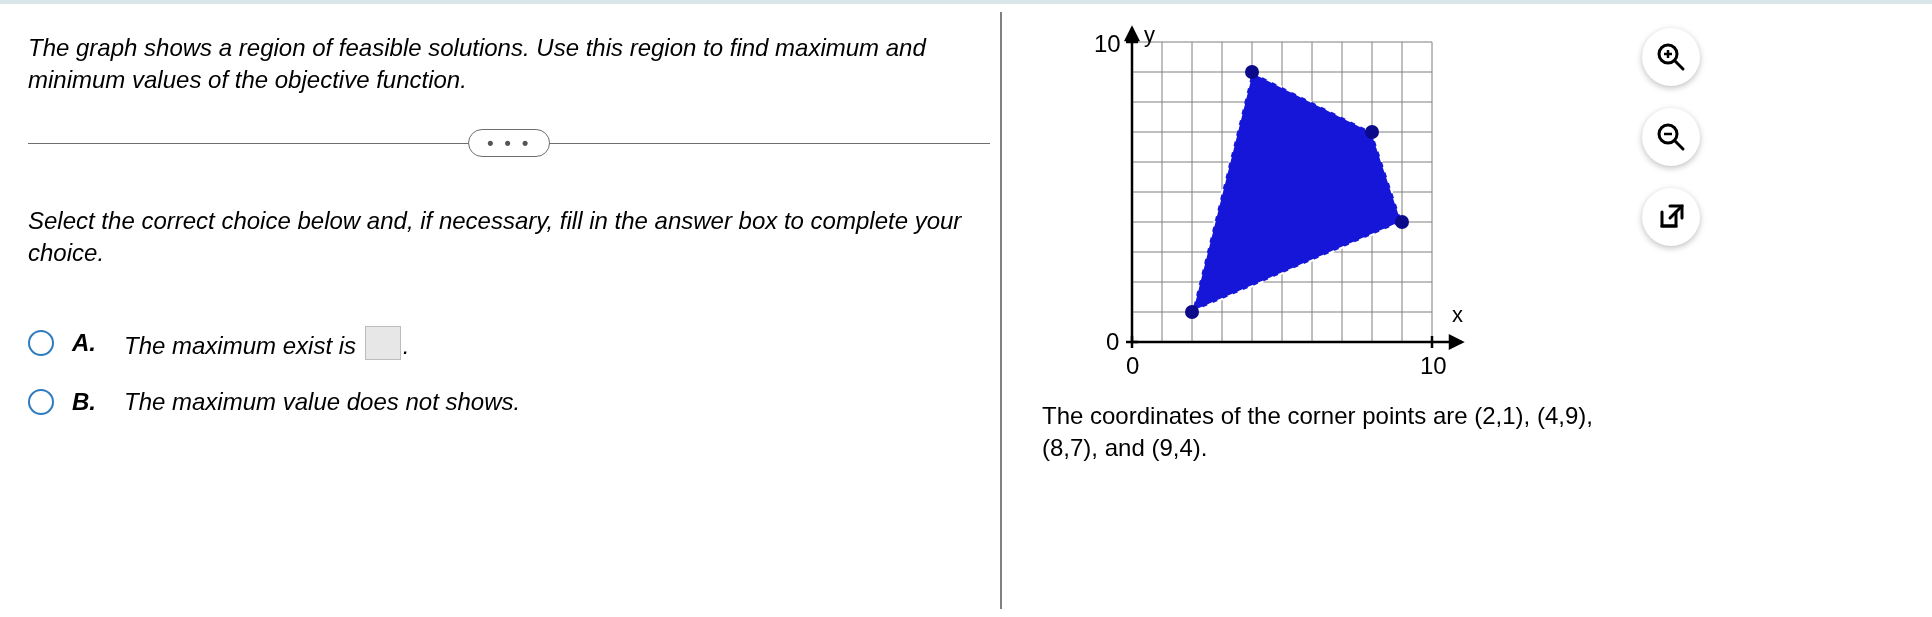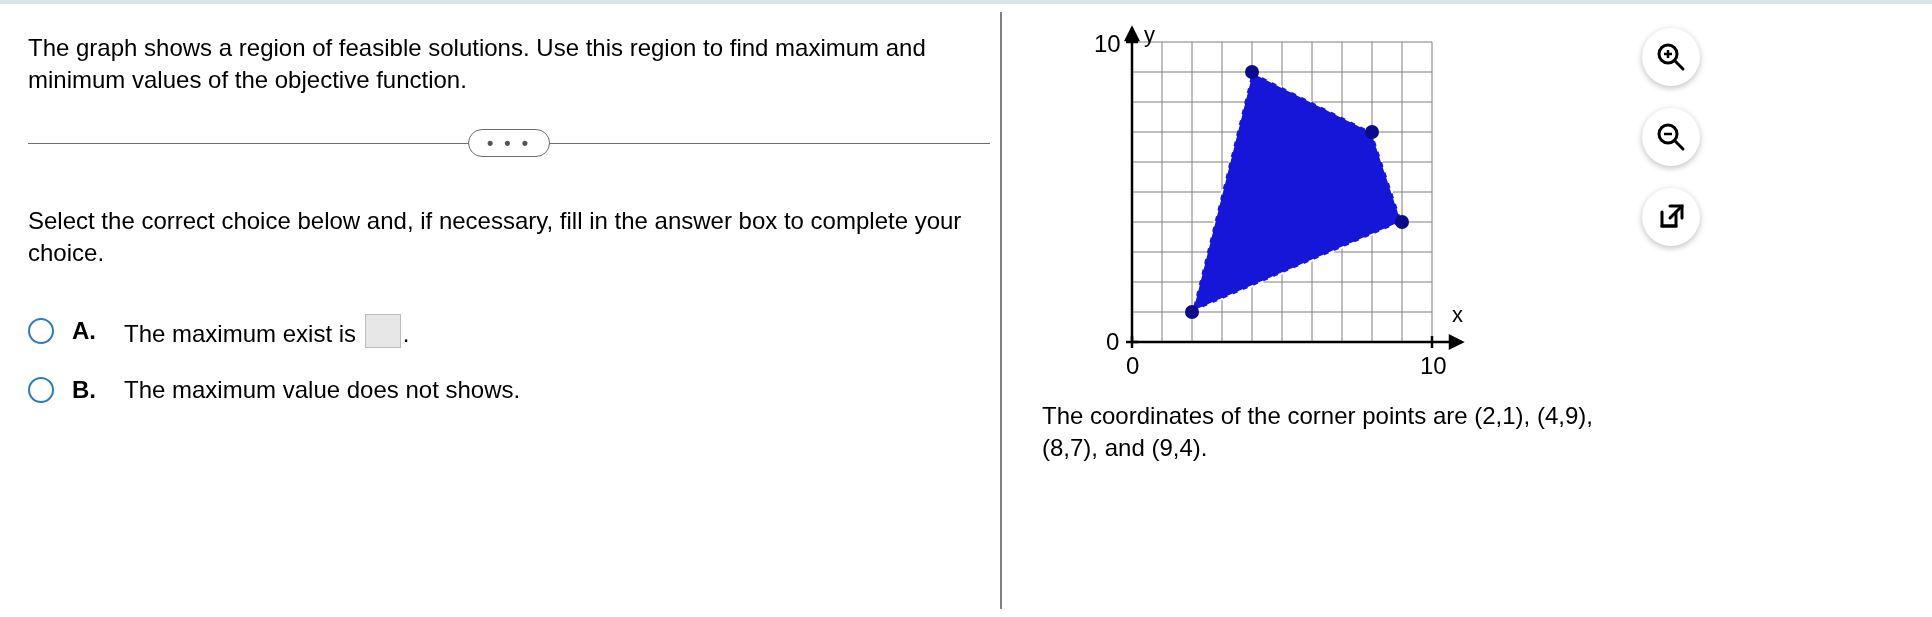--- a/index.html
+++ b/index.html
@@ -13,20 +13,21 @@
   }
   .wrap {
     display: flex;
     width: 1932px;
     height: 613px;
   }
   .left {
     flex: 0 0 1000px;
     padding: 28px 10px 4px 28px;
     position: relative;
+    font-style: italic;
   }
   .divider-v {
     width: 2px;
     background: #808080;
     margin: 8px 0;
     align-self: stretch;
   }
   .right {
     flex: 1;
     padding: 18px 20px 20px 40px;
@@ -52,21 +53,21 @@
     background: #fff;
     border: 1.5px solid #6e6e6e;
     border-radius: 18px;
     padding: 4px 18px;
     color: #555;
     letter-spacing: 3px;
     font-weight: bold;
     font-size: 18px;
     line-height: 1;
   }
-  .instr { line-height: 1.35; margin-bottom: 44px; }
+  .instr { line-height: 1.35; margin-bottom: 56px; }
   .choice {
     display: flex;
     align-items: center;
     gap: 18px;
     margin-bottom: 28px;
   }
   .radio {
     width: 26px; height: 26px;
     border: 2.5px solid #2f7bbf;
     border-radius: 50%;

